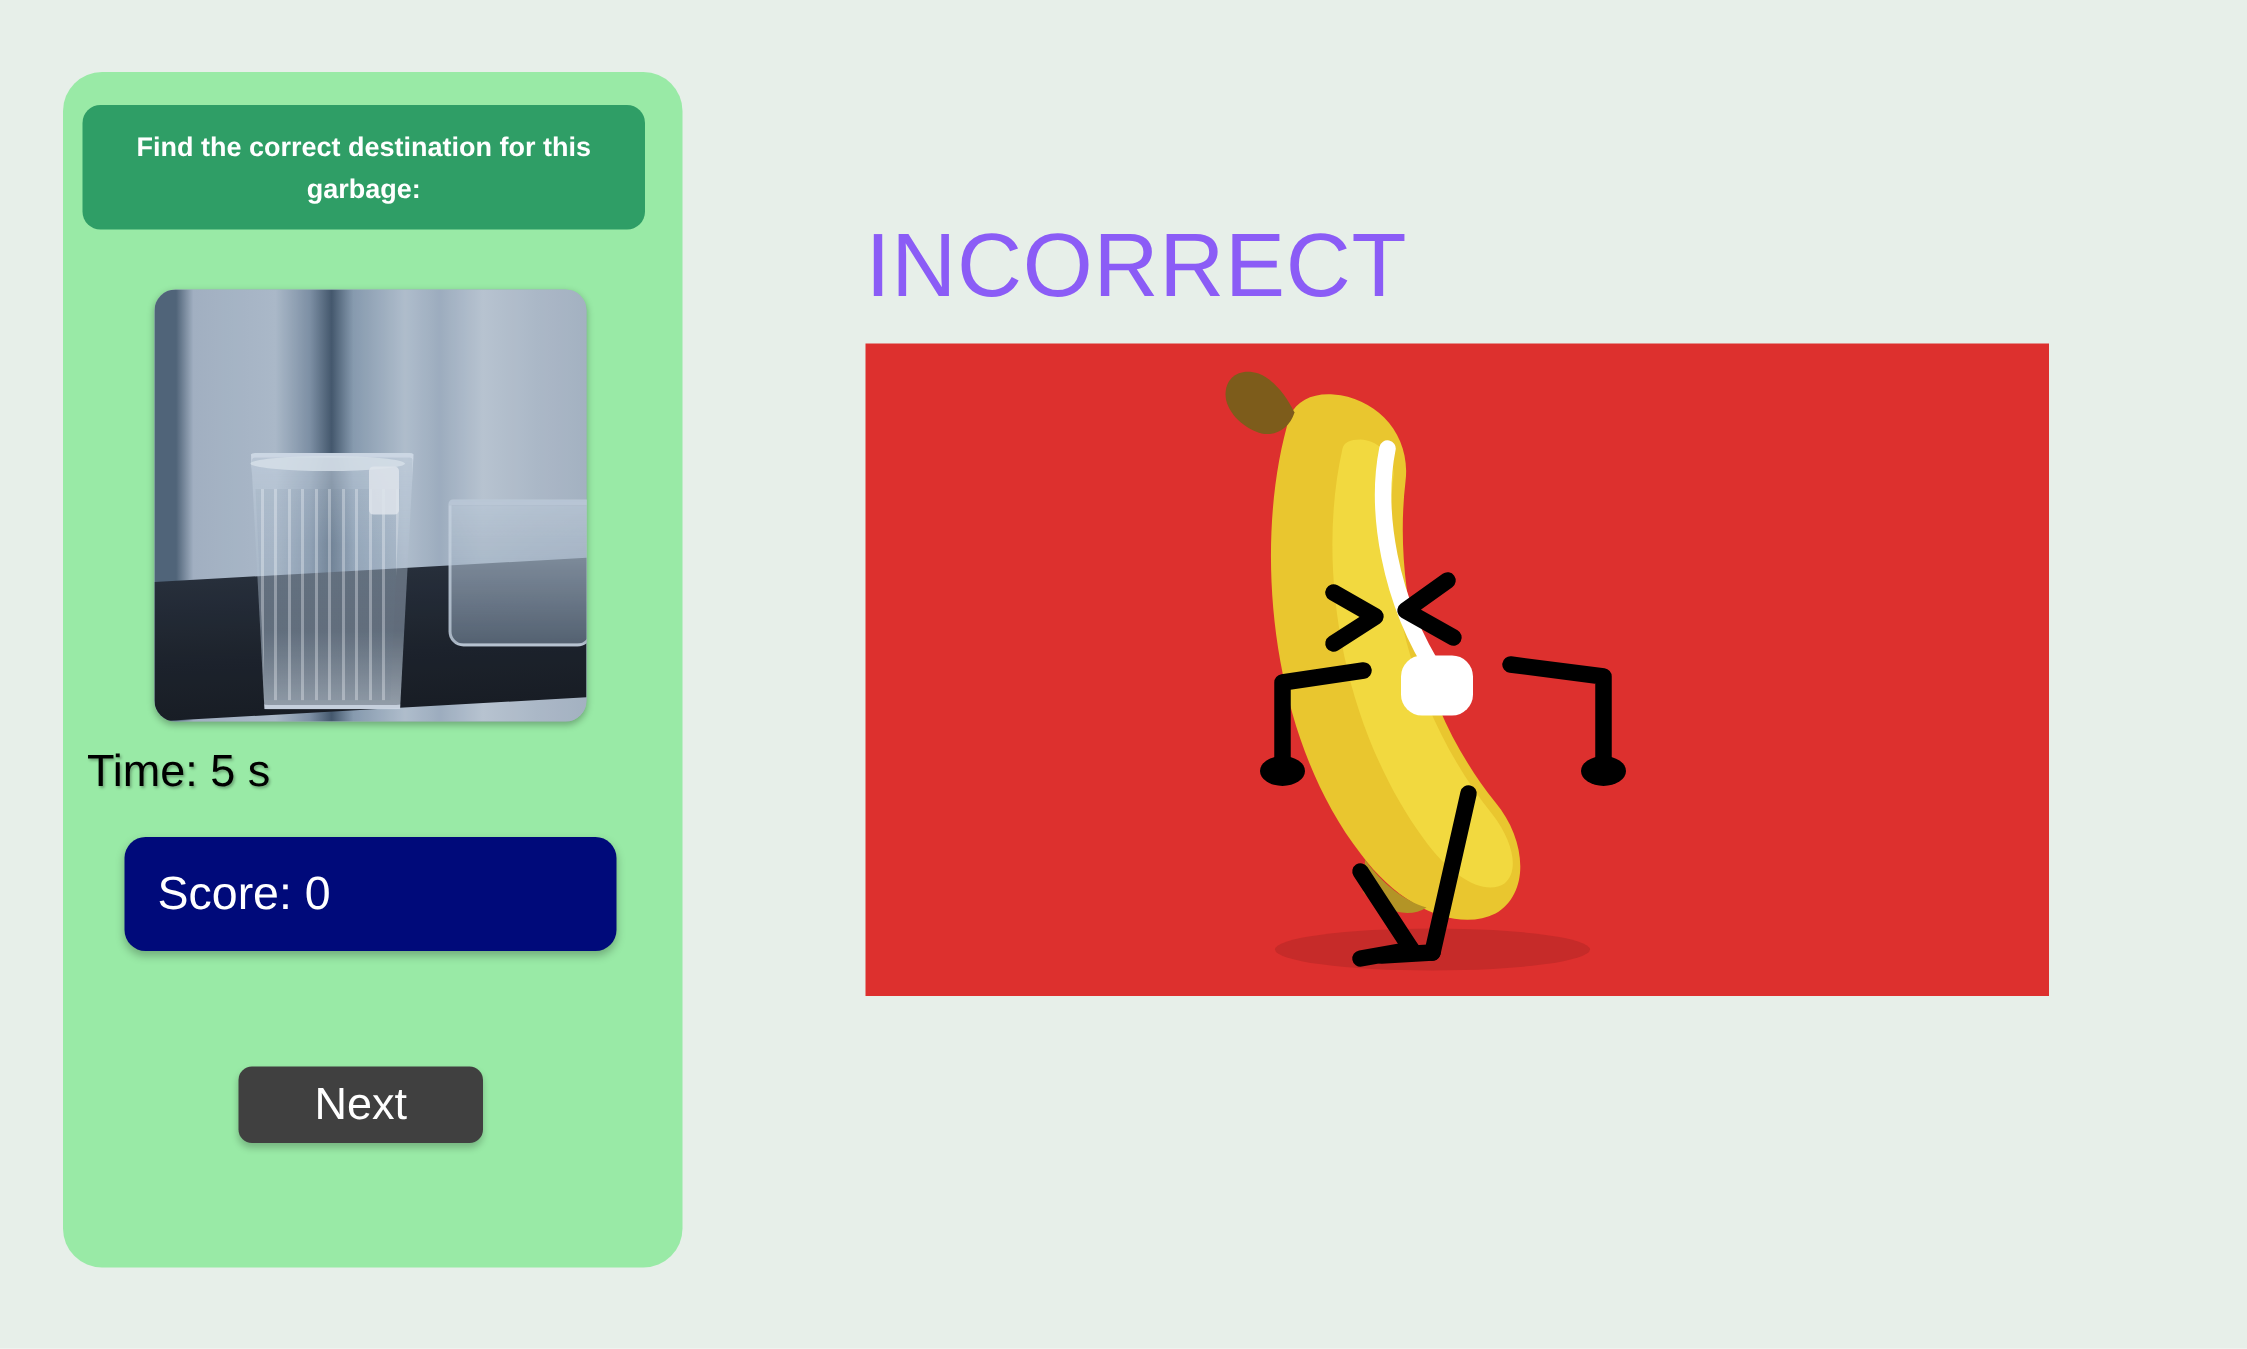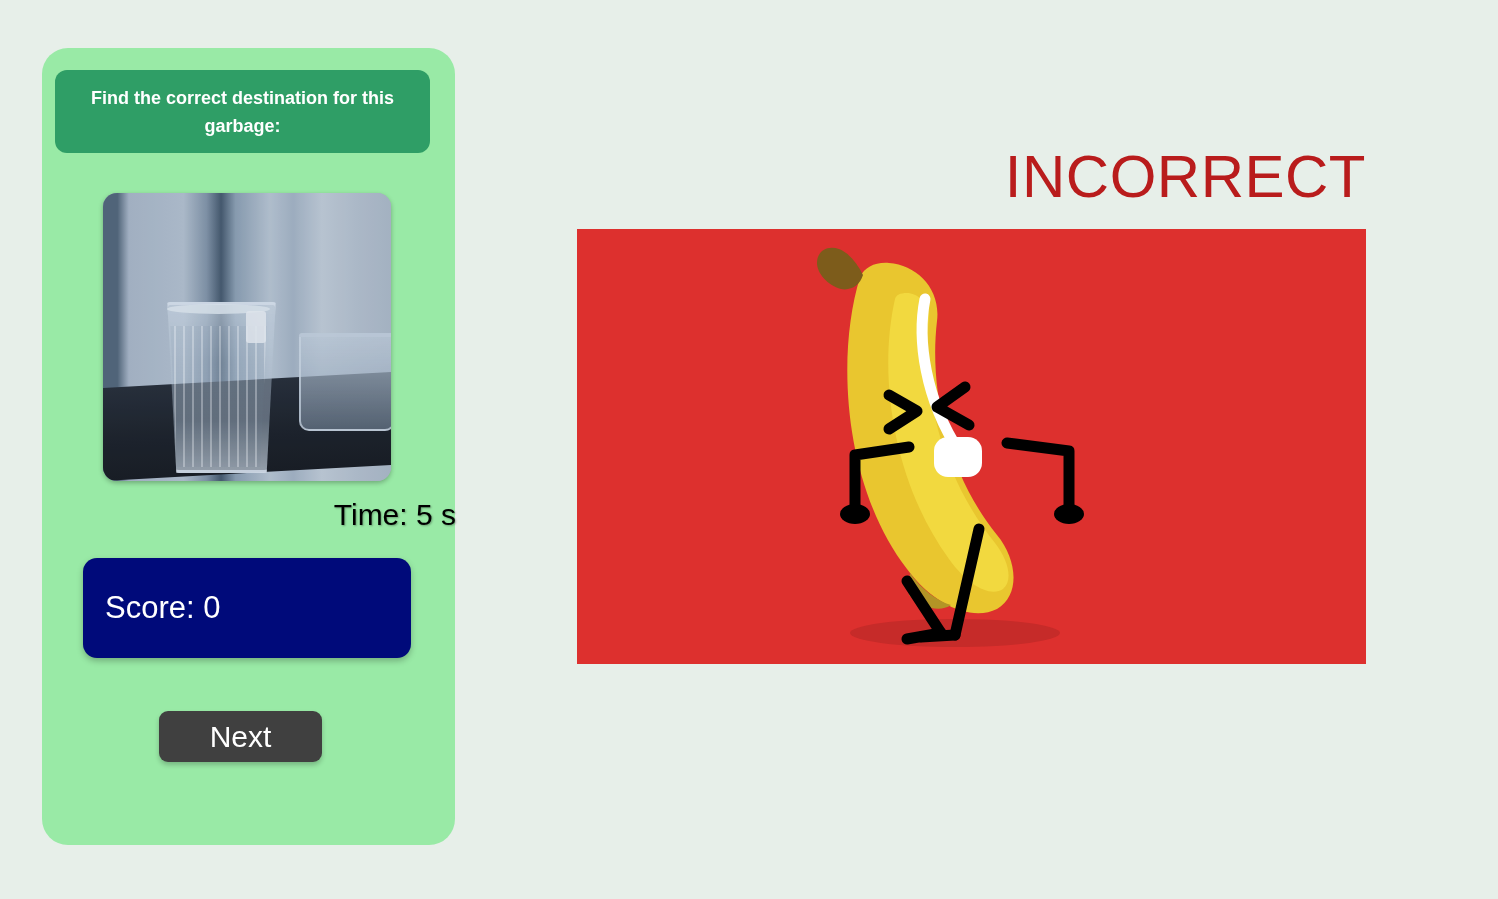--- a/index.html
+++ b/index.html
@@ -138,35 +138,35 @@
   }
   .photo-tint {
     position: absolute;
     inset: 0;
     background: rgba(70,105,145,0.18);
     mix-blend-mode: multiply;
   }
 
   #time-label {
     position: absolute;
-    left: 1px;
+    left: 16px;
     top: 450px;
     width: 100%;
-    text-align: right;
+    text-align: left;
     font-size: 30px;
     color: #000000;
     text-shadow: 1px 1px 2px rgba(0,0,0,0.30);
   }
 
   #score-panel {
     position: absolute;
     left: 41px;
     top: 510px;
     width: 328px;
-    height: 100px;
+    height: 76px;
     background: #000a7a;
     border-radius: 14px;
     display: flex;
     align-items: center;
     box-sizing: border-box;
     padding-left: 22px;
     box-shadow: 0 3px 6px rgba(0,0,0,0.25);
   }
   #score-text {
     color: #ffffff;
@@ -188,23 +188,23 @@
     cursor: pointer;
     box-shadow: 0 3px 5px rgba(0,0,0,0.22);
   }
 
   
   #feedback-title {
     position: absolute;
     left: 577px;
     top: 142px;
     width: 789px;
-    text-align: right;
+    text-align: left;
     font-size: 60px;
-    color: #b91c1c;
+    color: #8b5cf6;
     letter-spacing: 0.5px;
   }
 
   #feedback-image {
     position: absolute;
     left: 577px;
     top: 229px;
     width: 789px;
     height: 435px;
     background: #dd302e;

